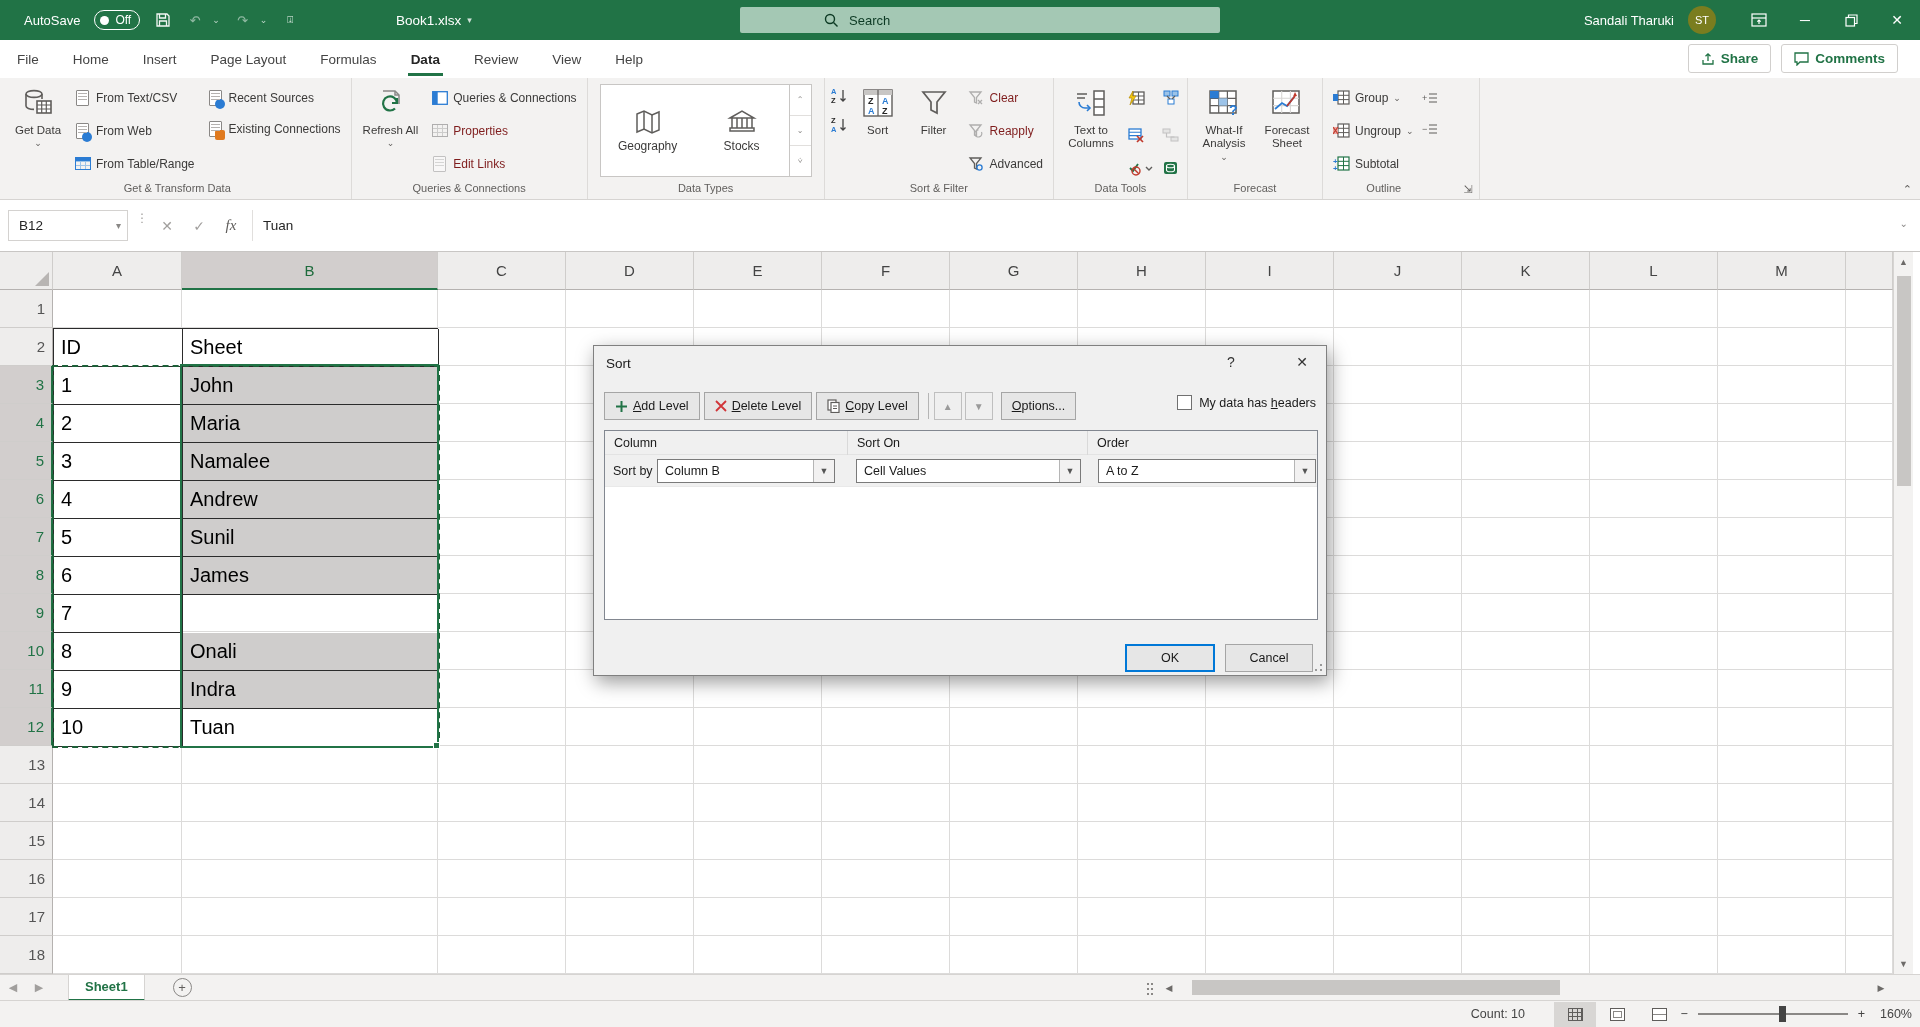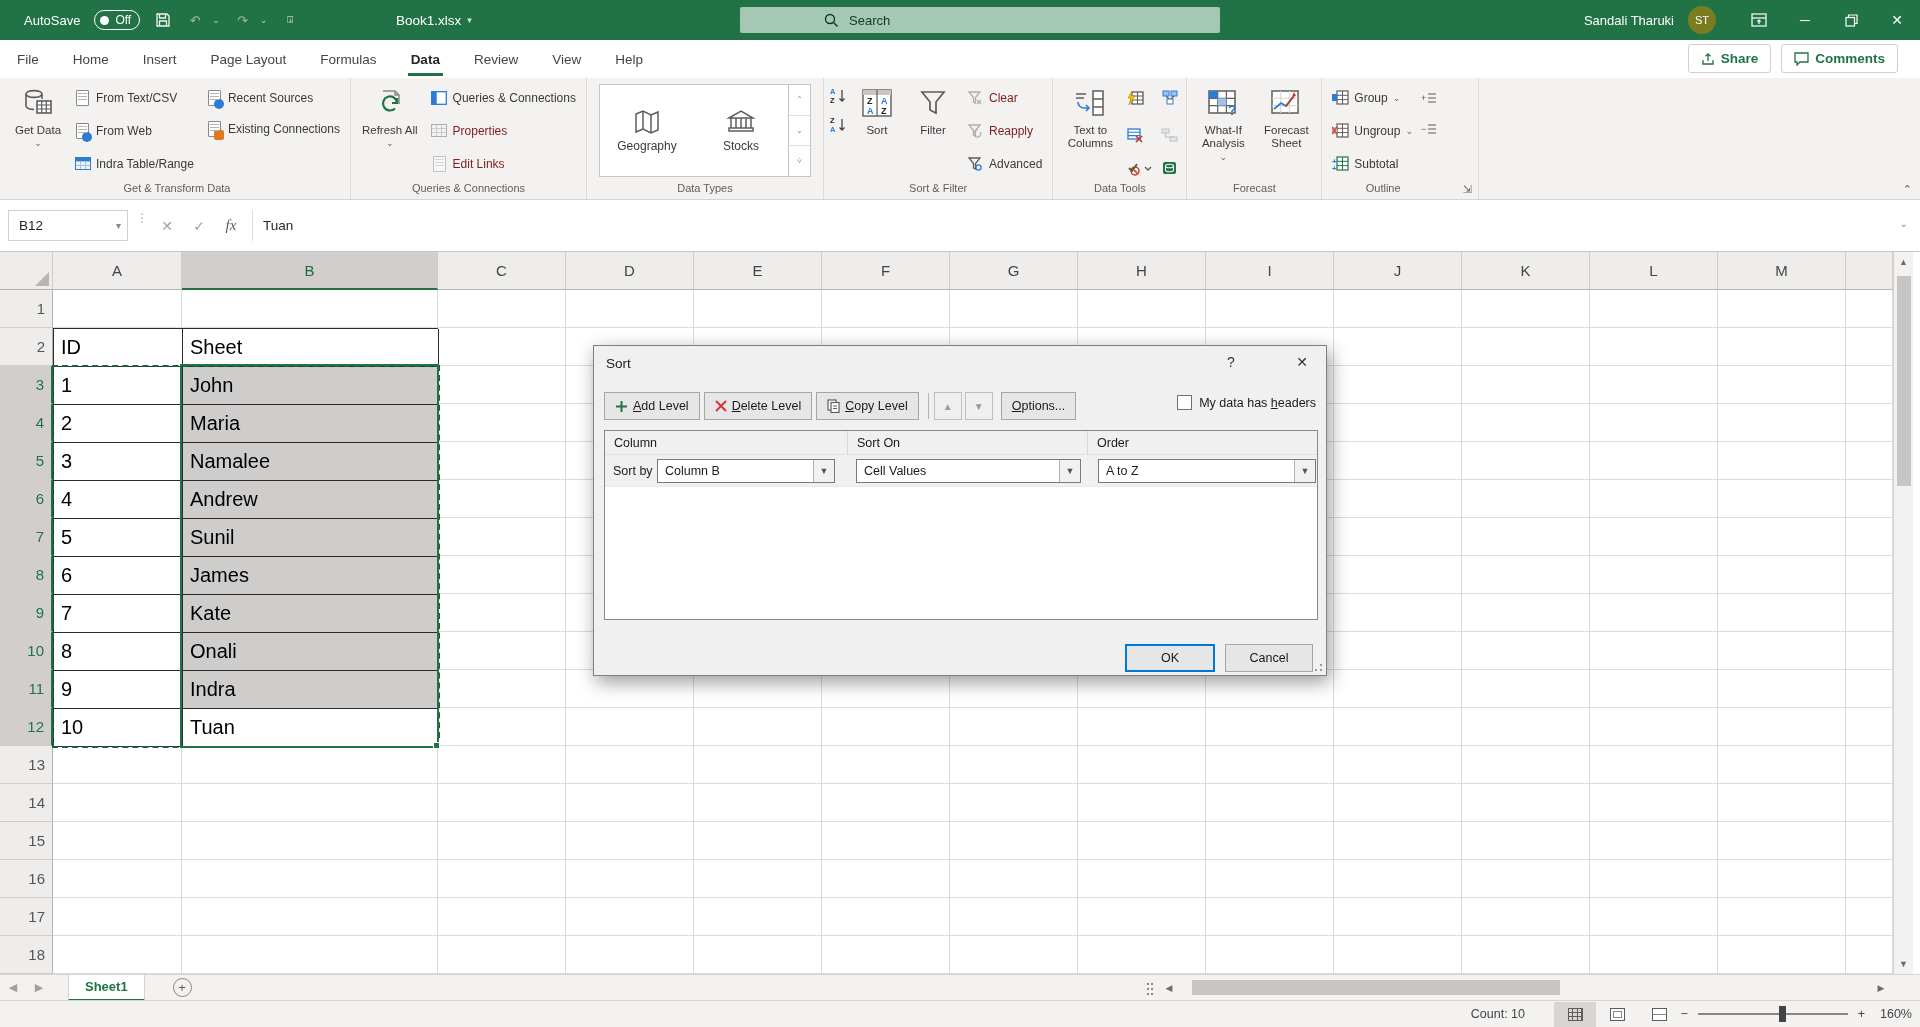--- a/index.html
+++ b/index.html
@@ -272,21 +272,21 @@
               <span class="i-doc">
                 <span class="i-dot" style="background:#2b7cd3"></span>
               </span>
             </span>
           <span>From Web</span>
         </div>
         <div class="smallbtn">
           <span class="ic16">
               <span class="i-table"></span>
             </span>
-          <span>Indra Table/Range</span>
+          <span>From Table/Range</span>
         </div>
       </div>
       <div class="smallcol" style="justify-content:flex-start;gap:2px">
         <div class="smallbtn">
           <span class="ic16">
               <span class="i-doc">
                 <span class="i-dot" style="background:#2b7cd3;border-radius:50%"></span>
               </span>
             </span>
           <span>Recent Sources</span>
@@ -971,21 +971,20 @@
       <div class="trow">
         <div class="tcell ca">5</div>
         <div class="tcell cb sel">Sunil</div>
       </div>
       <div class="trow">
         <div class="tcell ca">6</div>
         <div class="tcell cb sel">James</div>
       </div>
       <div class="trow">
         <div class="tcell ca">7</div>
-        <div class="tcell cb sel">Kate</div>
       </div>
       <div class="trow">
         <div class="tcell ca">8</div>
         <div class="tcell cb sel">Onali</div>
       </div>
       <div class="trow">
         <div class="tcell ca">9</div>
         <div class="tcell cb sel">Indra</div>
       </div>
       <div class="trow">

